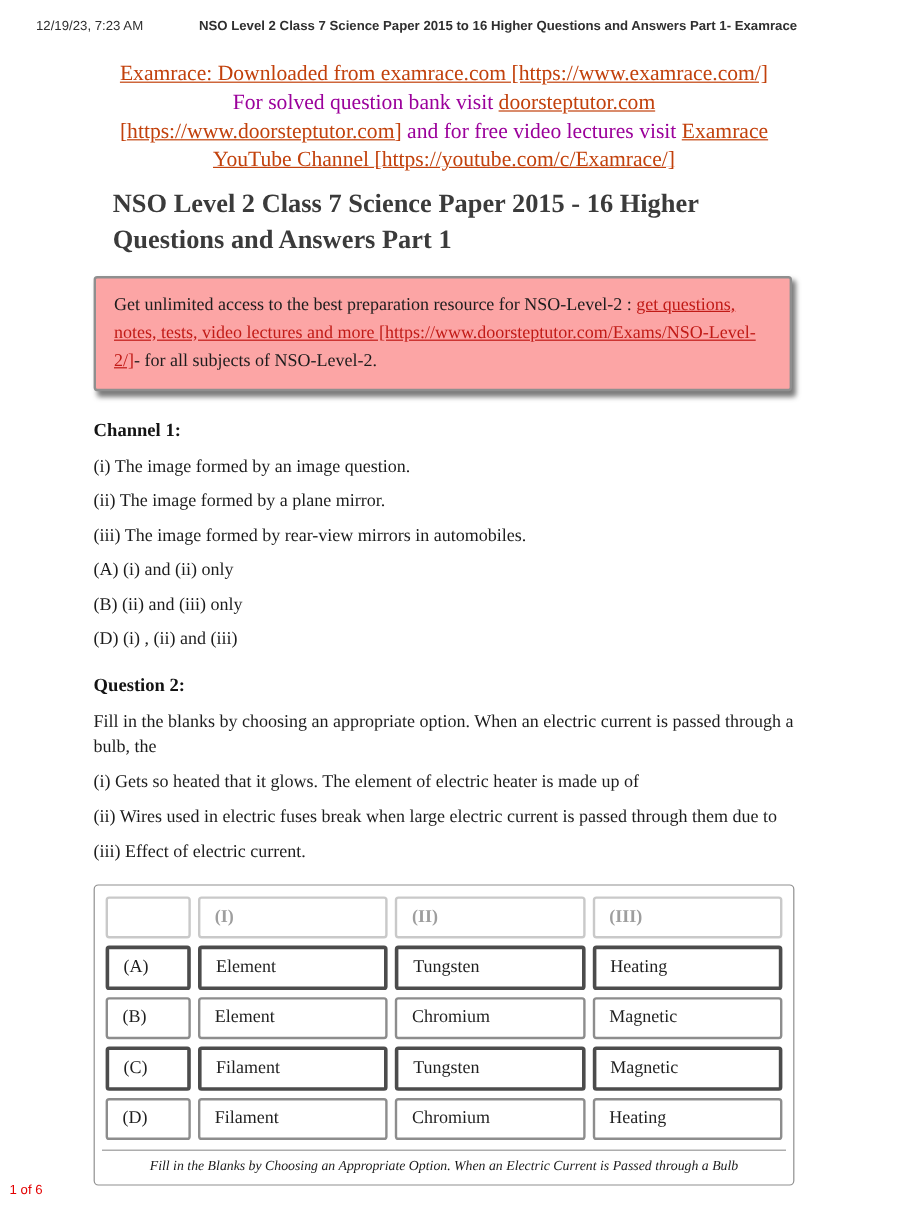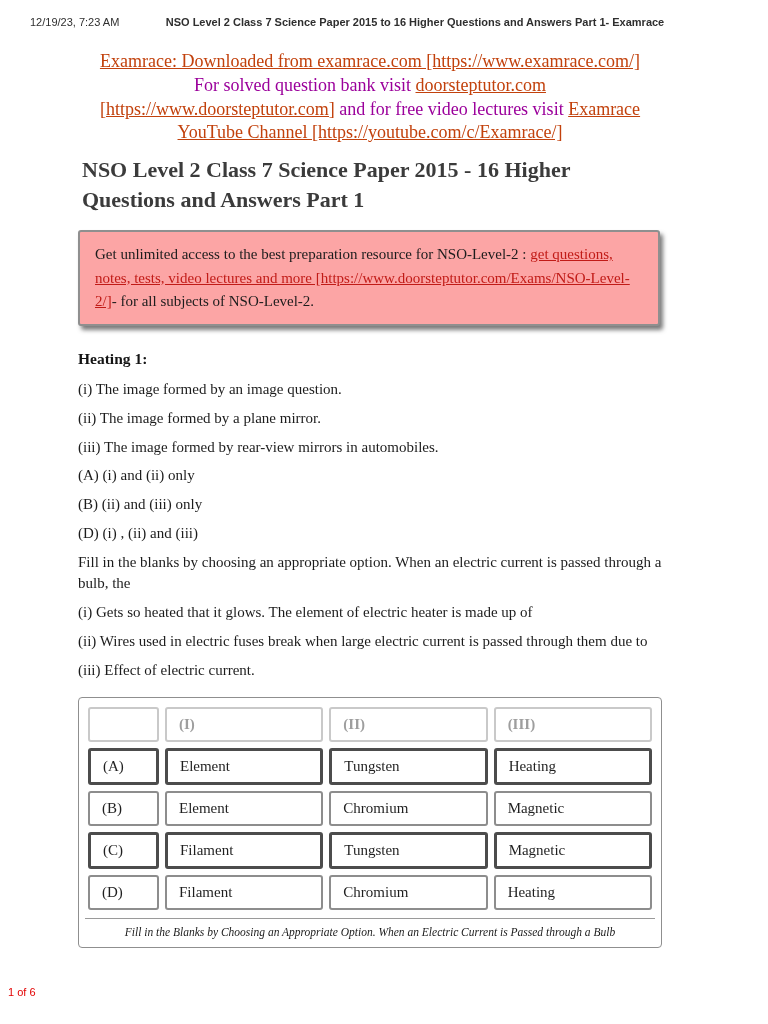--- a/index.html
+++ b/index.html
@@ -10,21 +10,21 @@
   
   .topbar { position:relative; height:38px; font-family:"Liberation Sans","DejaVu Sans",sans-serif; }
   .topbar .date { position:absolute; left:30px; top:16px; font-size:11px; color:#2f2f2f; }
   .topbar .doc  { position:absolute; left:130px; right:40px; top:16px; text-align:center; font-size:11px; color:#2f2f2f; font-weight:bold; }
   .content { margin:0 78px; }
   
   .header-links { text-align:center; font-size:18px; line-height:1.32; margin:12px 0 10px; }
   a.blue { color:#c2410c; text-decoration:underline; cursor:pointer; }
   .magenta { color:#9b009b; }
   
-  h1.title { font-size:22px; line-height:1.35; color:#3b3b3b; font-weight:bold; margin:10px 4px 16px; }
+  h1.title { font-size:22px; line-height:1.35; color:#3b3b3b; font-weight:bold; margin:10px 16px 16px; }
   
   .callout {
     border:2px solid #8f8f8f; border-radius:3px; background:#fca5a5;
     box-shadow:3px 4px 4px rgba(80,80,80,0.75);
     padding:11px 15px; font-size:15px; line-height:1.55; color:#1c1c1c; margin:0 2px 24px 0;
   }
   a.red { color:#c11b17; text-decoration:underline; cursor:pointer; }
   
   .q-heading { font-size:15.5px; font-weight:bold; color:#141414; margin:18px 0 11px; }
   .para { font-size:15px; line-height:1.45; color:#1c1c1c; margin:0 0 7px; }
@@ -63,28 +63,29 @@
       <div><a class="blue">Examrace: Downloaded from examrace.com [https://www.examrace.com/]</a></div>
       <div><span class="magenta">For solved question bank visit </span><a class="blue">doorsteptutor.com [https://www.doorsteptutor.com]</a><span class="magenta"> and for free video lectures visit </span><a class="blue">Examrace YouTube Channel [https://youtube.com/c/Examrace/]</a></div>
     </div>
 
     <h1 class="title">NSO Level 2 Class 7 Science Paper 2015 - 16 Higher Questions and Answers Part 1</h1>
 
     <div class="callout">
       <span>Get unlimited access to the best preparation resource for NSO-Level-2 : </span><a class="red">get questions, notes, tests, video lectures and more [https://www.doorsteptutor.com/Exams/NSO-Level-2/]</a><span>- for all subjects of NSO-Level-2.</span>
     </div>
 
-    <div class="q-heading">Heating 1:</div>
+    <div class="q-heading">Channel 1:</div>
     <p class="para">(i) The image formed by an image question.</p>
     <p class="para">(ii) The image formed by a plane mirror.</p>
     <p class="para">(iii) The image formed by rear-view mirrors in automobiles.</p>
     <p class="para">(A) (i) and (ii) only</p>
     <p class="para">(B) (ii) and (iii) only</p>
     <p class="para">(D) (i) , (ii) and (iii)</p>
 
+    <div class="q-heading">Question 2:</div>
     <p class="para">Fill in the blanks by choosing an appropriate option. When an electric current is passed through a bulb, the</p>
     <p class="para">(i) Gets so heated that it glows. The element of electric heater is made up of</p>
     <p class="para">(ii) Wires used in electric fuses break when large electric current is passed through them due to</p>
     <p class="para">(iii) Effect of electric current.</p>
 
     <div class="tablebox">
       <table>
         <colgroup>
             <col class="c0">
             <col class="c1">

